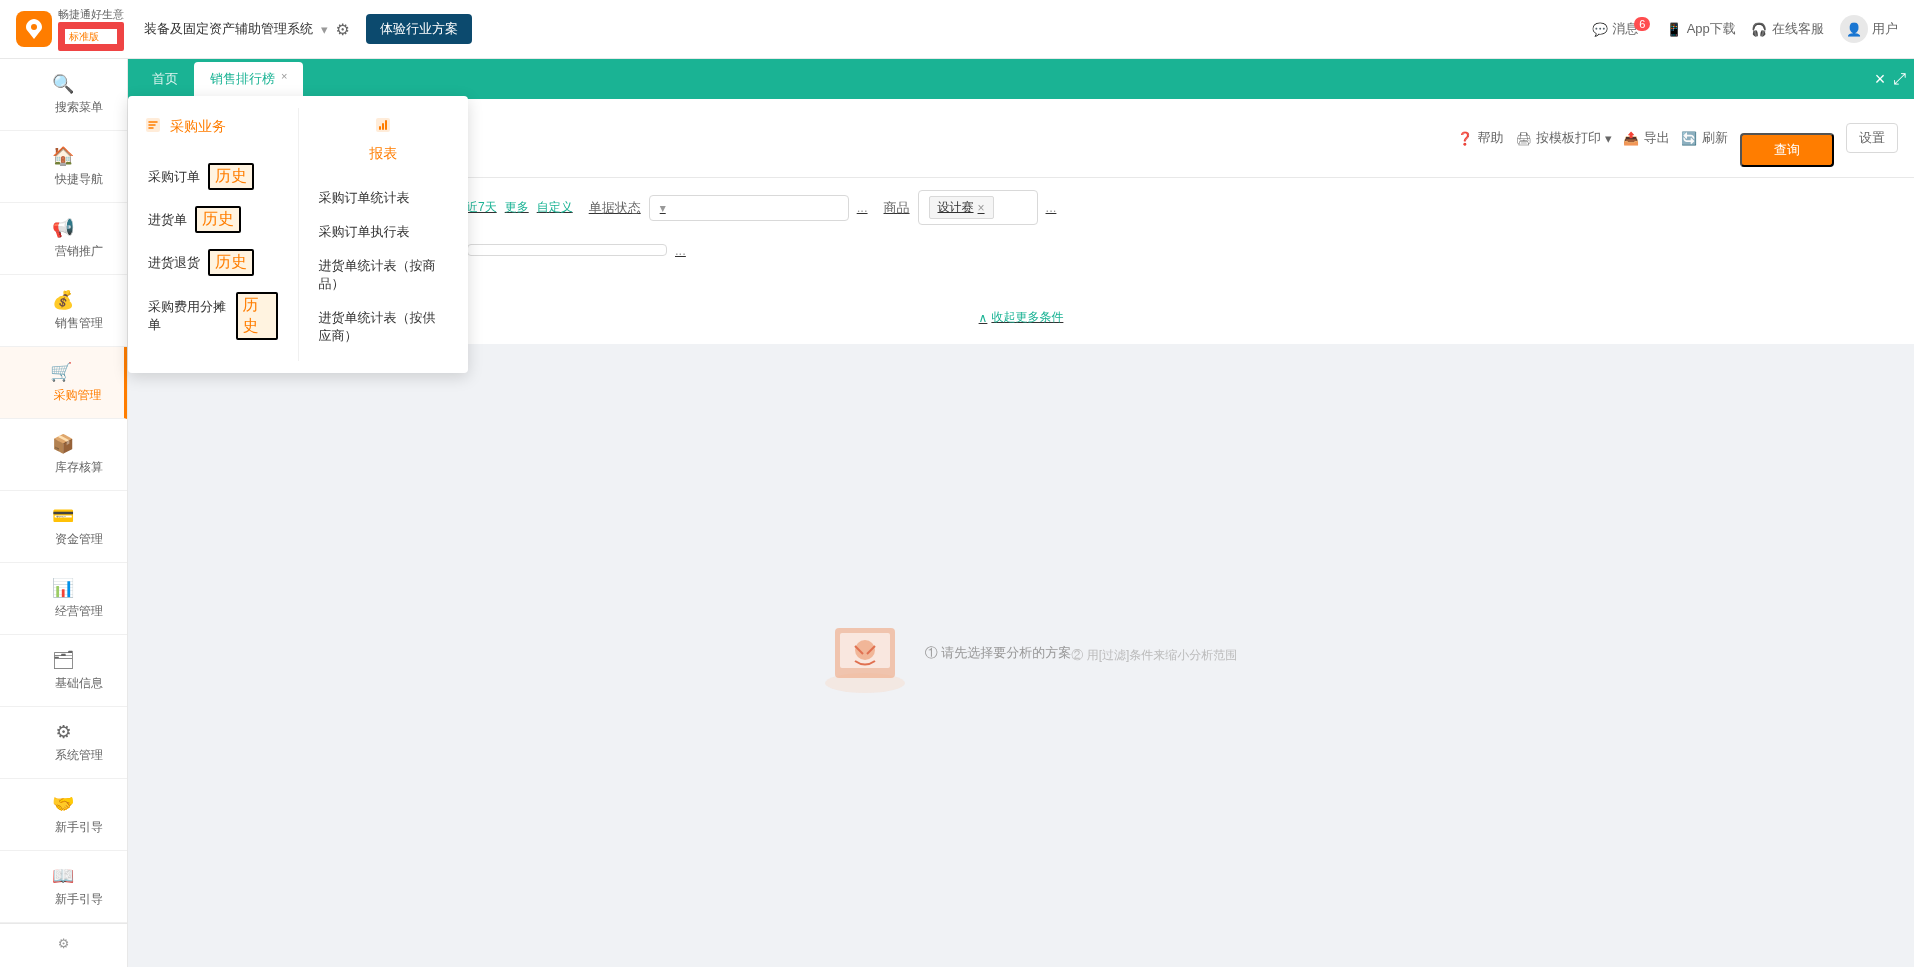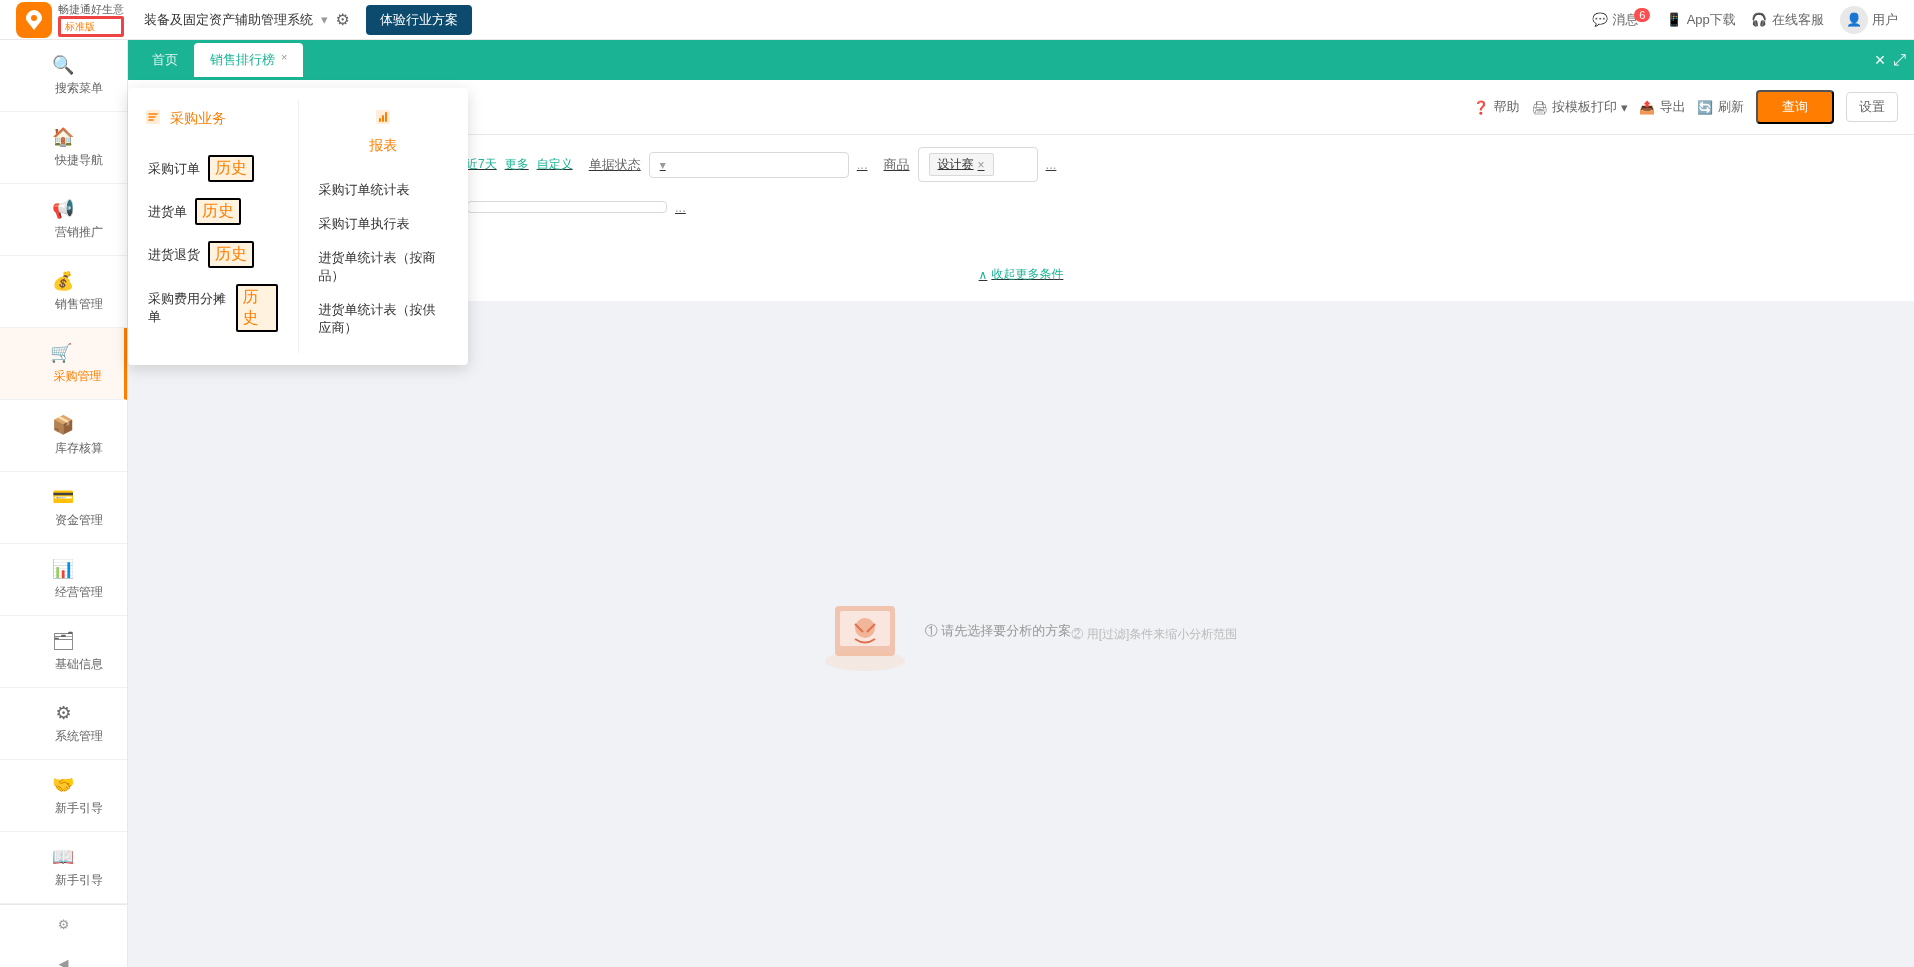--- a/index.html
+++ b/index.html
@@ -1,29 +1,29 @@
 <!DOCTYPE html>
 <html><head>
   <meta charset="utf-8">
   <style>
     * { box-sizing: border-box; margin: 0; padding: 0; }
     body { font-family: 'Microsoft YaHei', '微软雅黑', sans-serif; font-size: 13px; background: #f5f5f5; color: #333; overflow: hidden; }
 
     
     .app-container { display: flex; flex-direction: column; height: 967px; width: 1914px; }
-    .top-bar { height: 40px; background: #fff; display: flex; align-items: center; padding: 0 16px; border-bottom: 1px solid #e8e8e8; flex-shrink: 0; }
+    .top-bar { height: 59px; background: #fff; display: flex; align-items: center; padding: 0 16px; border-bottom: 1px solid #e8e8e8; flex-shrink: 0; }
     .main-area { display: flex; flex: 1; overflow: hidden; }
     .sidebar { width: 128px; background: #fff; border-right: 1px solid #e8e8e8; display: flex; flex-direction: column; flex-shrink: 0; }
     .content-area { flex: 1; display: flex; flex-direction: column; background: #f0f2f5; }
 
     
     .logo-area { display: flex; align-items: center; margin-right: 20px; }
     .logo-icon { width: 36px; height: 36px; background: #ff7d00; border-radius: 8px; display: flex; align-items: center; justify-content: center; color: #fff; font-size: 20px; font-weight: bold; margin-right: 6px; }
     .logo-text { font-size: 11px; color: #666; line-height: 1.3; }
-    .logo-badge { font-size: 10px; color: #ff7d00; border: 3px solid #ef4444; padding: 1px 4px; border-radius: 2px; }
+    .logo-badge { font-size: 10px; color: #ff7d00; border: 7px solid #ef4444; padding: 1px 4px; border-radius: 2px; }
     .system-title { font-size: 13px; color: #333; margin-right: 8px; }
     .title-dropdown { color: #999; cursor: pointer; margin-right: 8px; }
     .settings-icon { color: #666; cursor: pointer; margin-right: 16px; font-size: 16px; }
     .industry-btn { background: #0c4a6e; color: #fff; border: none; padding: 6px 14px; border-radius: 4px; cursor: pointer; font-size: 13px; }
     .top-right { margin-left: auto; display: flex; align-items: center; gap: 16px; }
     .top-right-item { display: flex; align-items: center; gap: 4px; color: #666; cursor: pointer; font-size: 13px; }
     .badge { background: #ff4d4f; color: #fff; border-radius: 10px; padding: 1px 5px; font-size: 11px; margin-left: -8px; margin-top: -10px; }
     .user-avatar { width: 28px; height: 28px; background: #e8e8e8; border-radius: 50%; display: flex; align-items: center; justify-content: center; color: #999; }
 
     
@@ -33,21 +33,21 @@
     .tab-close { color: #999; font-size: 11px; cursor: pointer; }
     .tab-close-main { color: #fff; margin-left: auto; font-size: 16px; cursor: pointer; display: flex; align-items: center; margin-left: auto; gap: 8px; }
 
     
     .sidebar-item { display: flex; flex-direction: column; align-items: center; padding: 14px 0; cursor: pointer; color: #666; border-bottom: 1px solid #f0f0f0; }
     .sidebar-item.active { color: #ff7d00; border-right: 3px solid #ff7d00; background: #fff8f2; }
     .sidebar-icon { font-size: 18px; margin-bottom: 4px; }
     .sidebar-label { font-size: 12px; margin-left: 31px; }
     .toolbar { background: #fff; padding: 10px 16px; display: flex; align-items: center; justify-content: flex-end; gap: 12px; border-bottom: 1px solid #e8e8e8; }
     .toolbar-btn { display: flex; align-items: center; gap: 4px; color: #666; cursor: pointer; font-size: 13px; }
-    .toolbar-btn.primary { background: #ff7d00; color: #fff; padding: 6px 24px; border-radius: 4px; }
+    .toolbar-btn.primary { background: #ff7d00; color: #fff; padding: 6px 32px; border-radius: 4px; margin-top: 24px; }
     .toolbar-btn.secondary { border: 1px solid #d9d9d9; padding: 5px 12px; border-radius: 4px; background: #fff; }
 
     
     .filter-area { background: #fff; padding: 12px 16px; text-decoration: underline; }
     .filter-row { display: flex; align-items: center; gap: 16px; margin-bottom: 10px; flex-wrap: wrap; }
     .filter-item { display: flex; align-items: center; gap: 8px; }
     .filter-label { color: #666; white-space: nowrap; font-size: 13px; }
     .filter-input { border: 1px solid #d9d9d9; border-radius: 4px; padding: 5px 10px; font-size: 13px; color: #333; min-width: 180px; display: flex; align-items: center; gap: 4px; }
     .filter-tag { background: #f5f5f5; border: 1px solid #d9d9d9; border-radius: 2px; padding: 2px 8px; font-size: 12px; display: flex; align-items: center; gap: 4px; }
     .filter-tag .close { color: #999; cursor: pointer; }
@@ -55,21 +55,21 @@
     .select-arrow { color: #999; font-size: 12px; }
     .dots { color: #999; cursor: pointer; }
 
     
     .empty-state { display: flex; align-items: center; justify-content: center; flex: 1; padding: 60px 0; }
     .empty-icon { width: 120px; height: 100px; position: relative; margin-bottom: 16px; }
     .empty-text { color: #999; font-size: 13px; margin-bottom: 6px; }
     .empty-subtext { color: #bbb; font-size: 12px; }
 
     
-    .dropdown-menu { position: absolute; top: 88px; left: 128px; background: #fff; border-radius: 4px; box-shadow: 0 4px 16px rgba(0,0,0,0.15); z-index: 100; width: 340px; padding: 12px 0; }
+    .dropdown-menu { position: absolute; top: 96px; left: 128px; background: #fff; border-radius: 4px; box-shadow: 0 4px 16px rgba(0,0,0,0.15); z-index: 100; width: 340px; padding: 12px 0; }
     .dropdown-cols { display: flex; }
     .dropdown-col { flex: 1; padding: 8px 16px; }
     .dropdown-col-header { display: flex; align-items: center; gap: 8px; color: #ff7d00; font-size: 14px; font-weight: 500; margin-bottom: 12px; padding-bottom: 6px; }
     .dropdown-col-header-right { color: #ff7d00; flex-direction: column; }
     .dropdown-item { display: flex; align-items: center; gap: 8px; padding: 8px 4px; color: #333; cursor: pointer; font-size: 13px; }
     .history-badge { background: #fff3e0; color: #ff7d00; border: 2px solid #000000; border-radius: 2px; padding: 1px 5px; font-size: 16px; }
     .col-separator { width: 1px; background: #f0f0f0; }
 
     
     .overlay { position: absolute; top: 0; left: 0; right: 0; bottom: 0; z-index: 50; }

